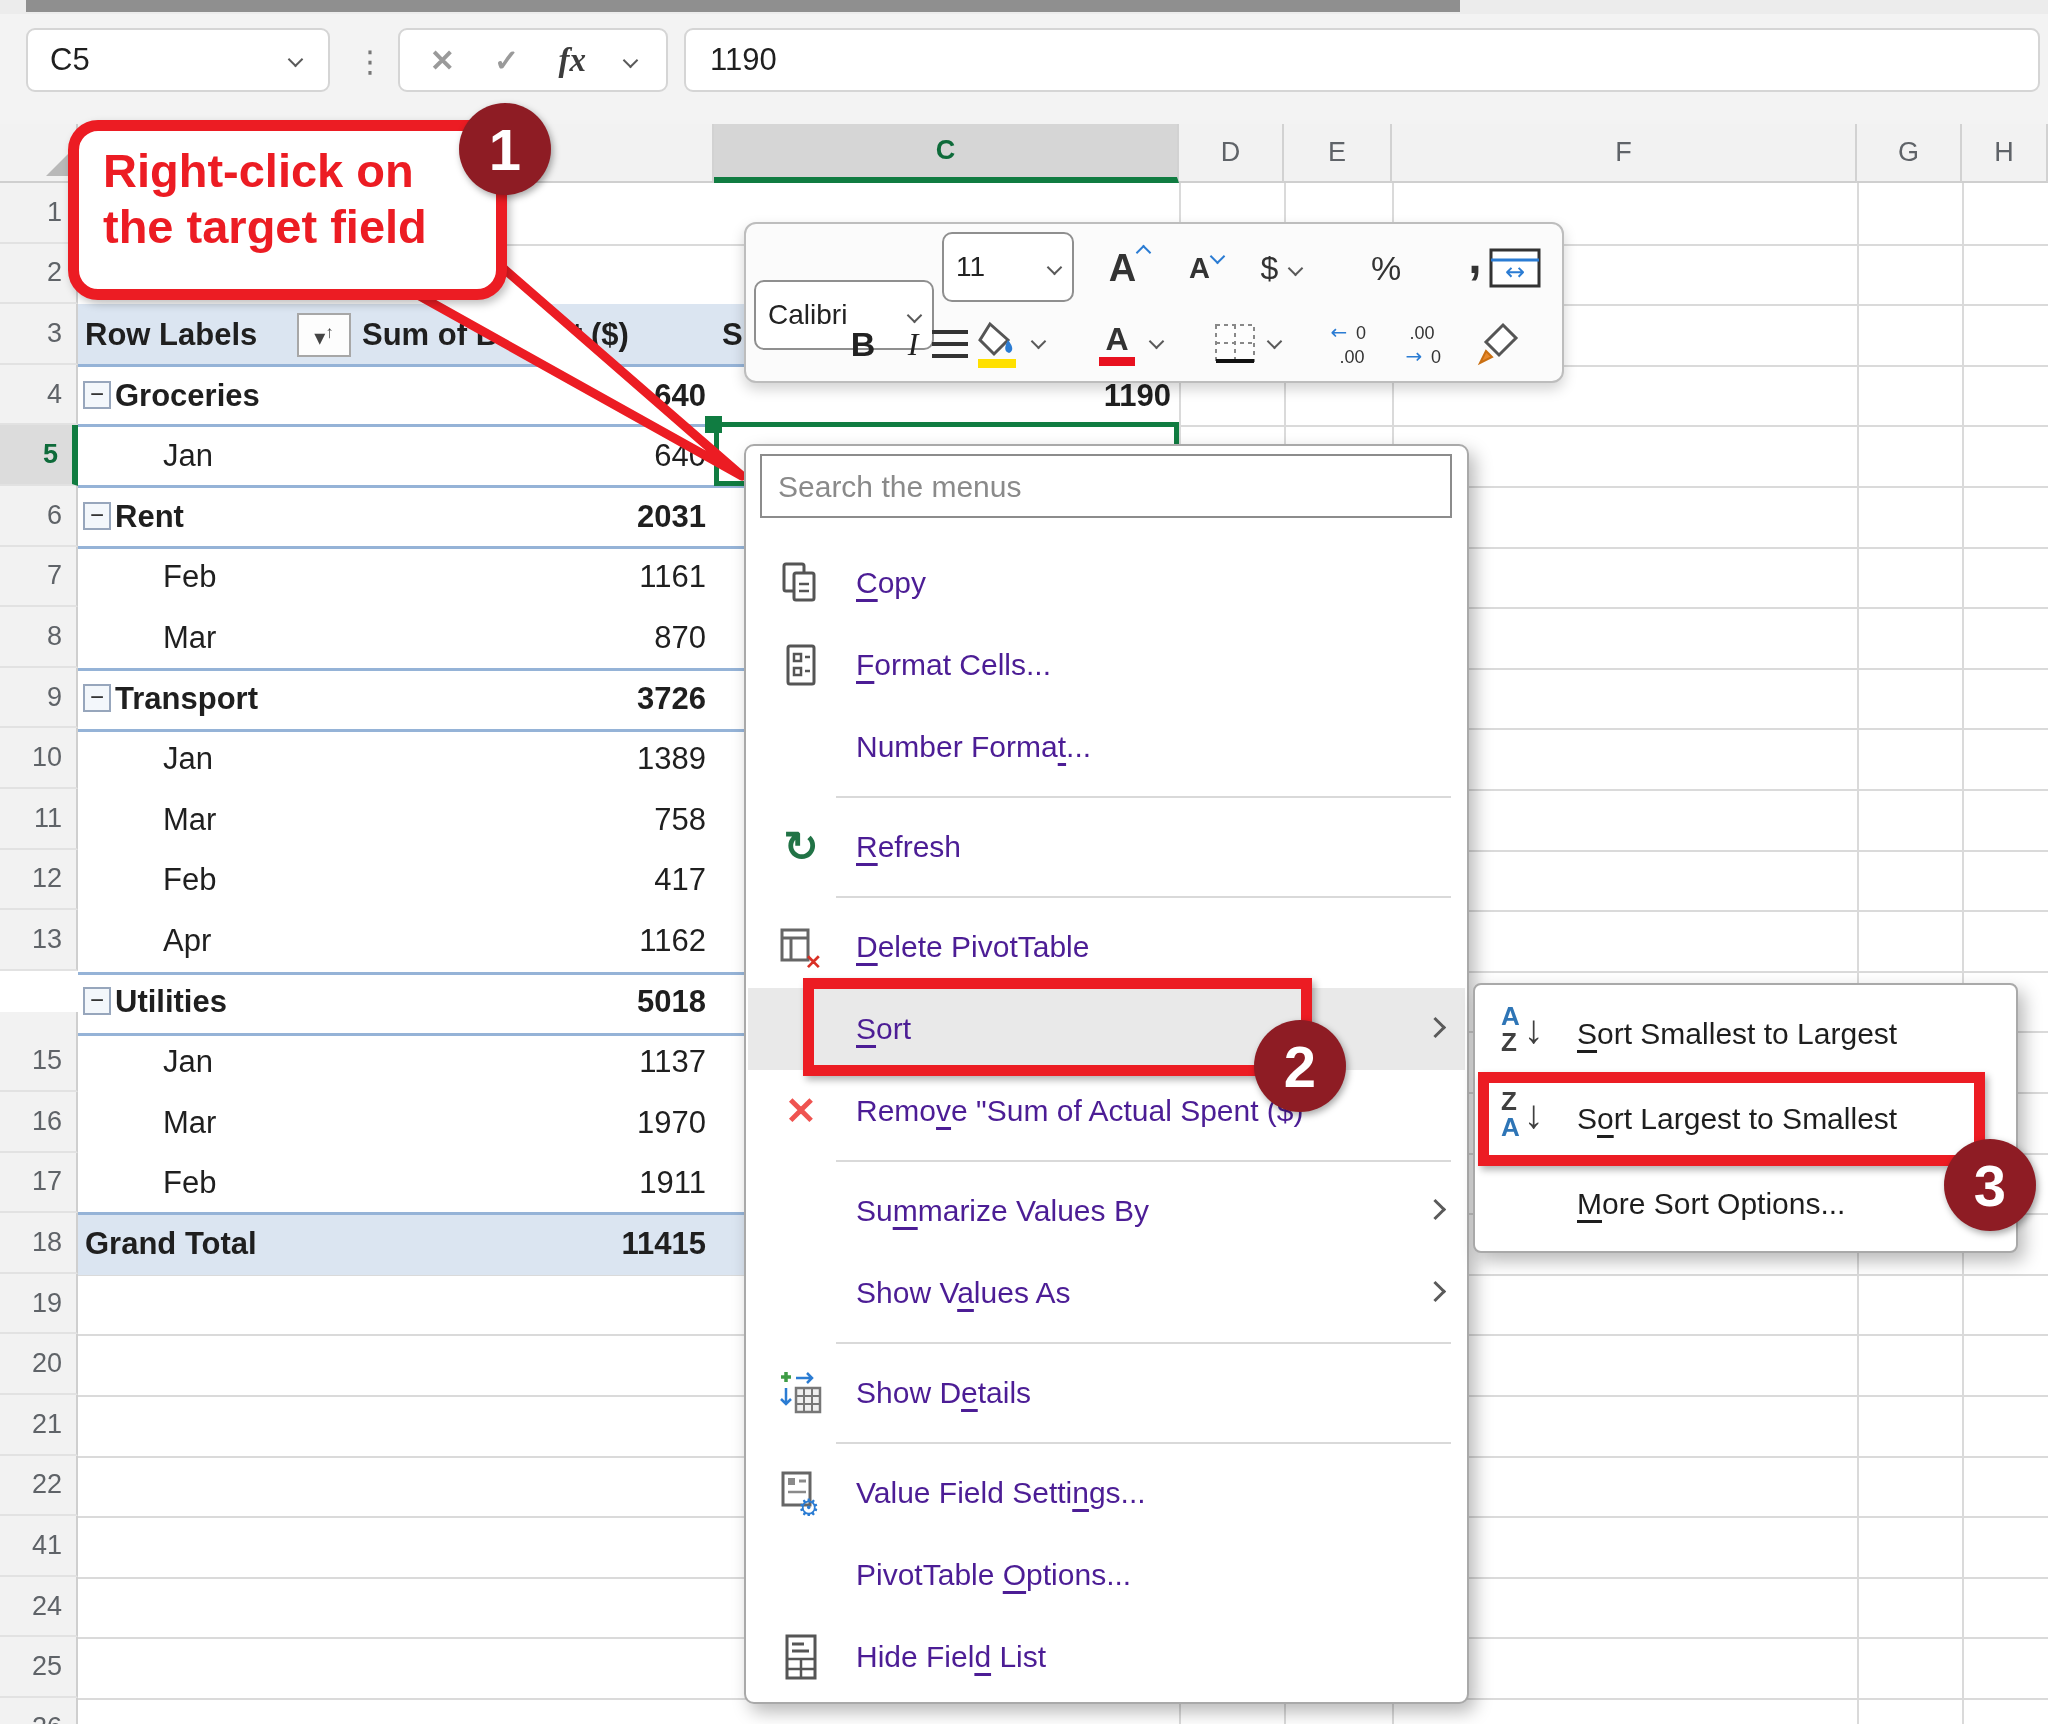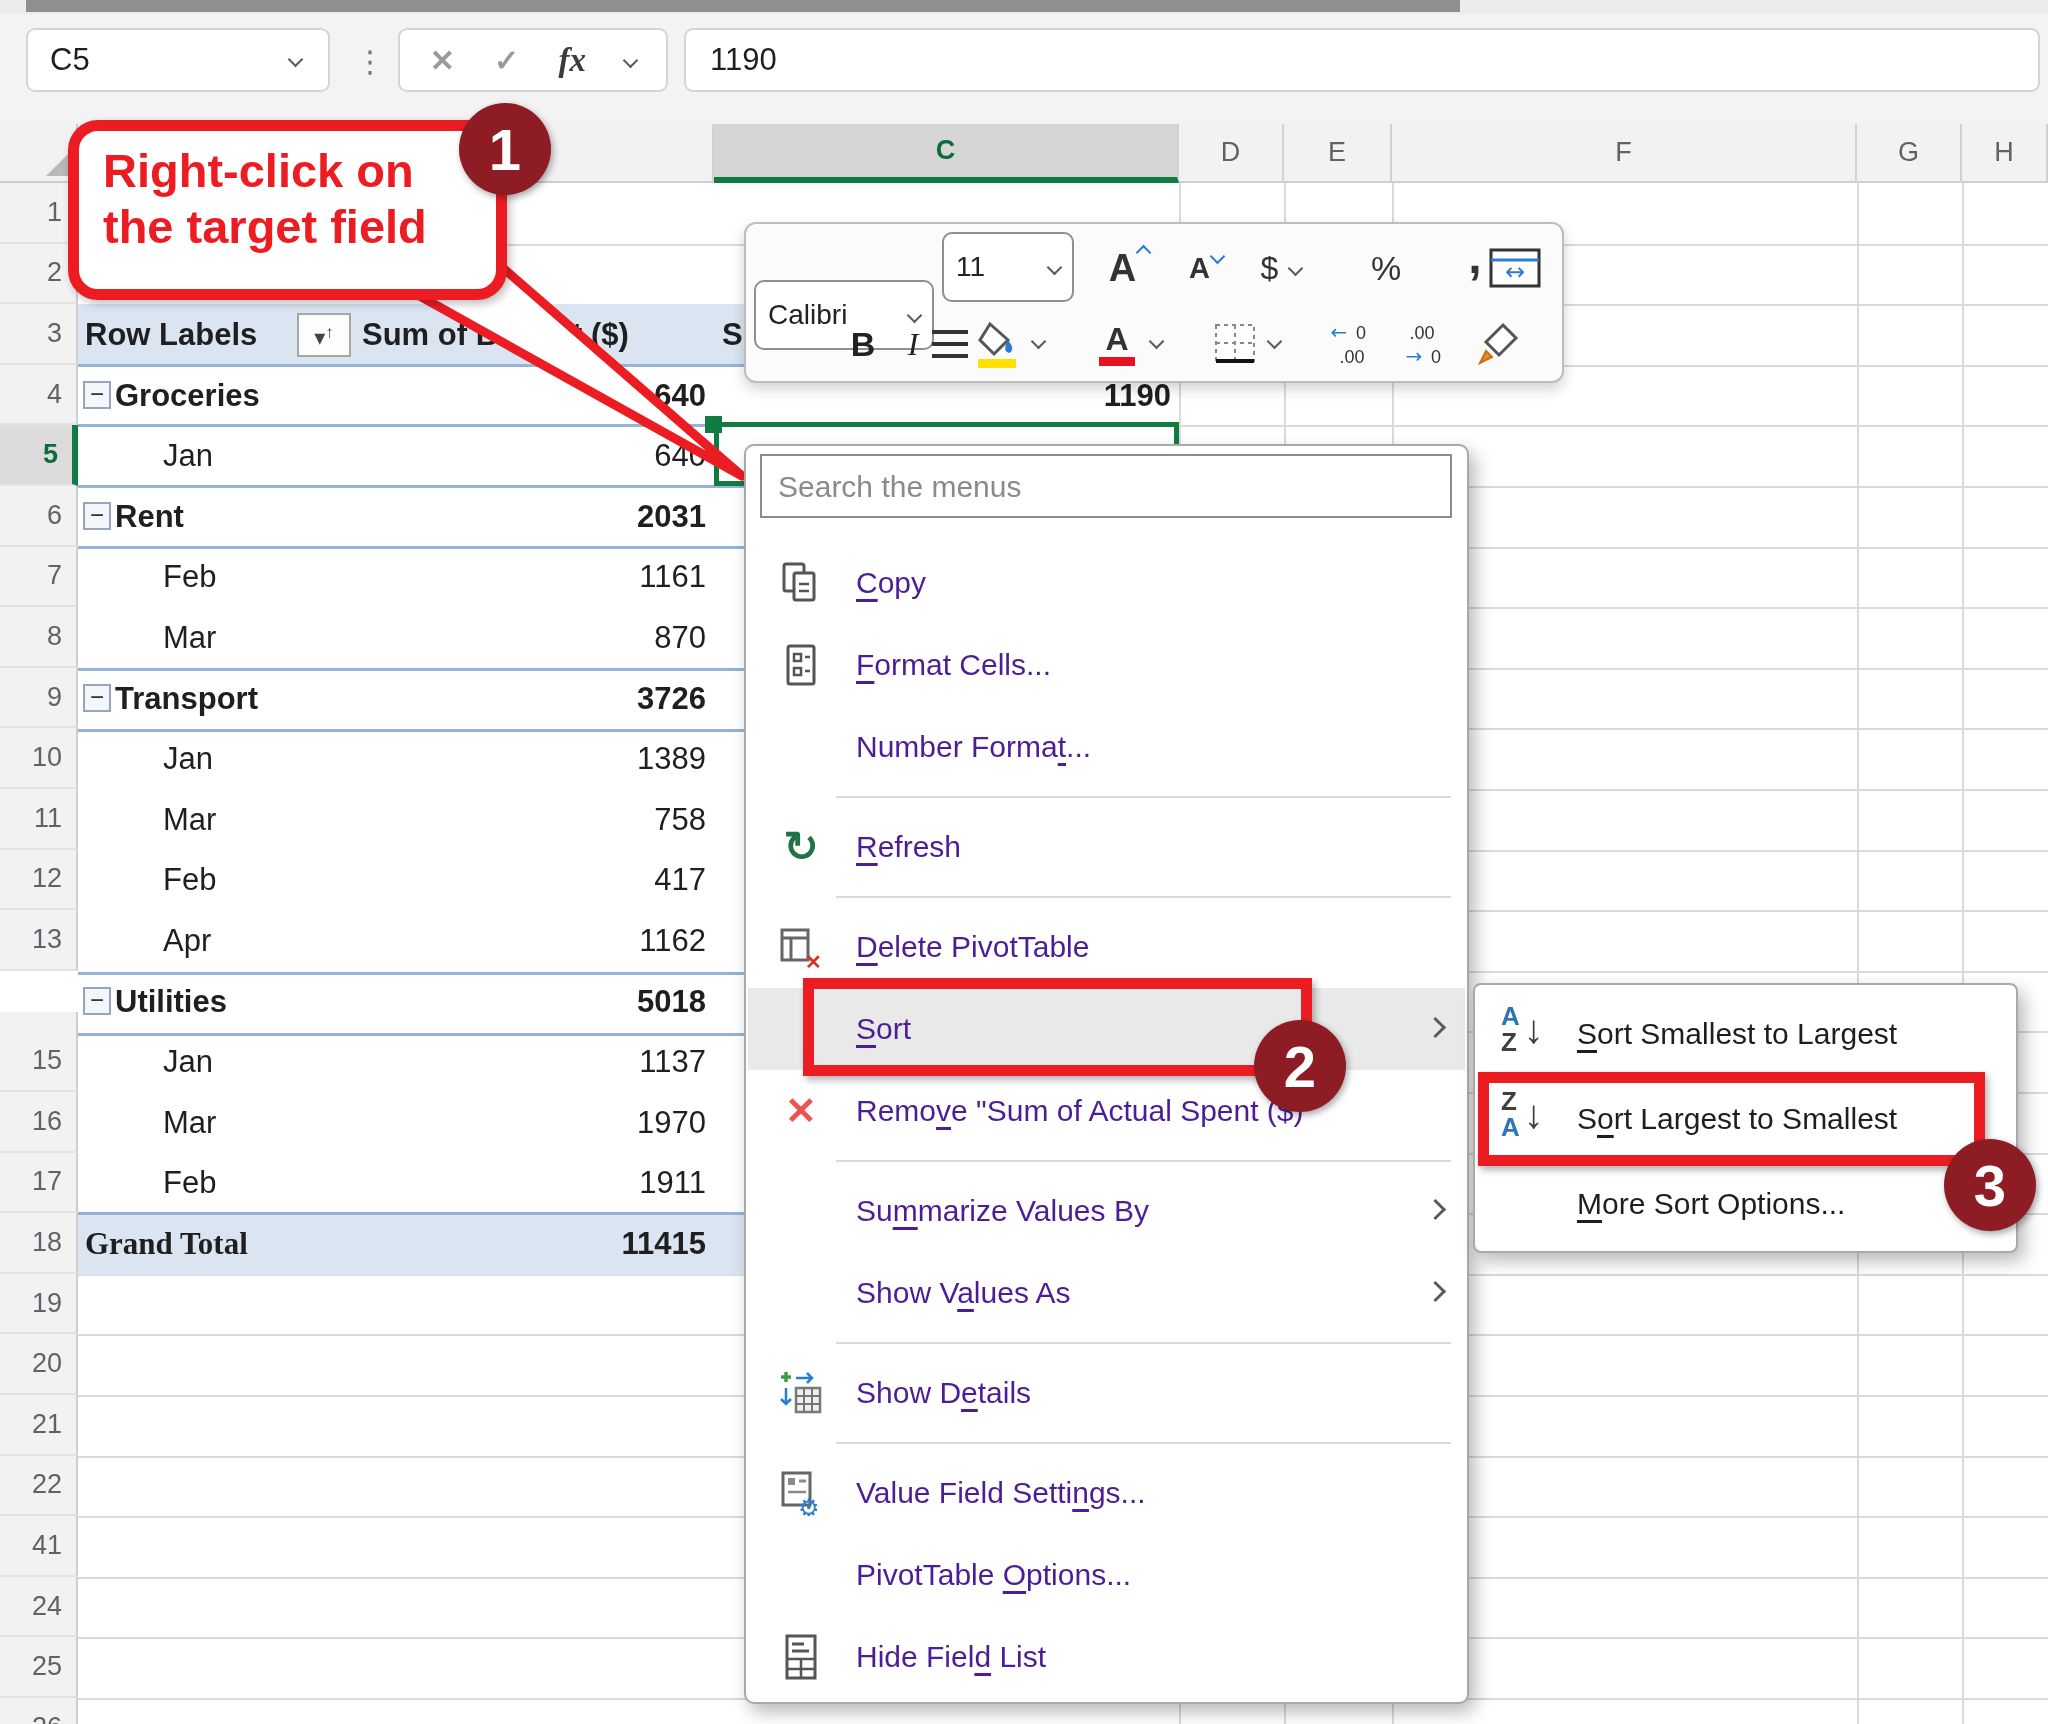--- a/index.html
+++ b/index.html
@@ -255,21 +255,21 @@
       </div>
       <div class="prow" style="position: absolute; left: 0px; top: 787.8px; width: 1101px; height: 61.6px;">
         <span class="lbl" style="left: 85px;">Mar</span>
         <span class="val" style="right: 473px;">1970</span>
       </div>
       <div class="prow" style="position: absolute; left: 0px; top: 848.4px; width: 1101px; height: 61.6px;">
         <span class="lbl" style="left: 85px;">Feb</span>
         <span class="val" style="right: 473px;">1911</span>
       </div>
       <div class="prow grand" style="position: absolute; left: 0px; top: 909px; width: 1101px; height: 61.6px;">
-        <span class="lbl" style="left: 7px; font-family: Liberation Serif, serif;">Grand Total</span>
+        <span class="lbl" style="left: 7px;">Grand Total</span>
         <span class="val" style="right: 473px; font-weight: bold;">11415</span>
       </div>
       <div class="pline" style="top: 60px;"></div>
       <div class="pline" style="top: 120px;"></div>
       <div class="pline" style="top: 181px;"></div>
       <div class="pline" style="top: 242px;"></div>
       <div class="pline" style="top: 364px;"></div>
       <div class="pline" style="top: 425px;"></div>
       <div class="pline" style="top: 668px;"></div>
       <div class="pline" style="top: 729px;"></div>

